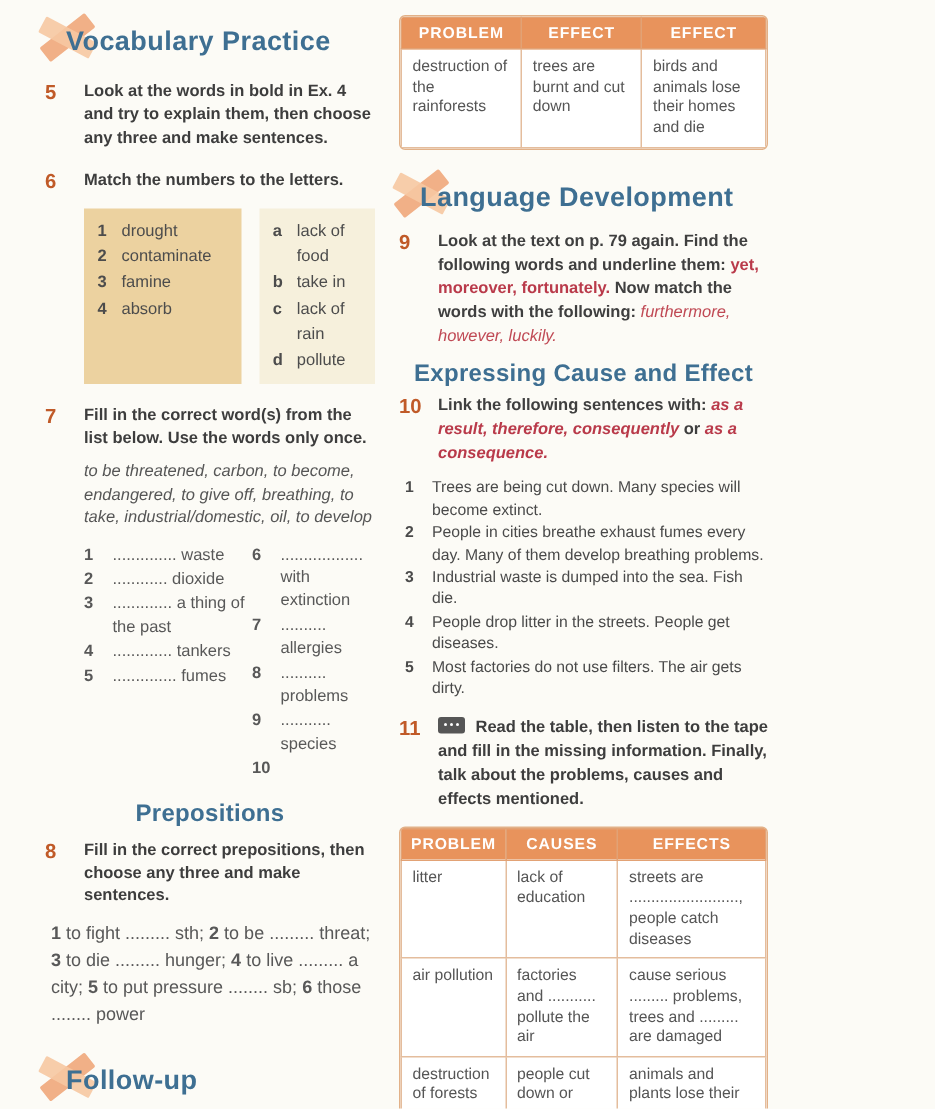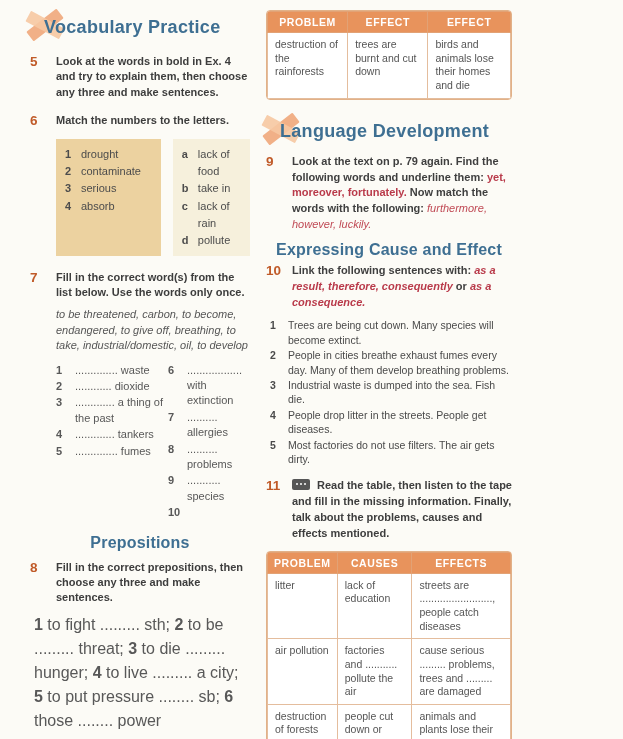--- a/index.html
+++ b/index.html
@@ -41,21 +41,21 @@
   
   .fill-cols { display:flex; margin:8px 0 0 26px; font-size:11px; color:#585858; }
   .fcol-l { width:112px; flex:none; }
   .fcol-r { flex:1; }
   .frow { display:flex; line-height:1.4; margin:1px 0; }
   .frow .k { flex:none; width:19px; font-weight:700; }
   .frow .v { flex:1; }
 
   .subhead { text-align:center; color:#3e6f92; font-weight:700; font-size:16px; margin-top:12px; letter-spacing:.2px; }
 
-  .phrases { margin:7px 0 0 4px; font-size:16px; color:#585858; line-height:1.5; }
+  .phrases { margin:7px 0 0 4px; font-size:12px; color:#585858; line-height:1.5; }
 
   
   .sg-b   { font-weight:700; }
   .sg-rb  { font-weight:700; color:#b93a4a; }
   .sg-ri  { font-style:italic; color:#c04a55; }
   .sg-rbi { font-weight:700; font-style:italic; color:#b93a4a; }
 
   
   .otable { border:1px solid #e2b188; border-radius:4px; overflow:hidden; background:#fff; }
   table { width:100%; border-collapse:collapse; font-size:10.5px; color:#555; }
@@ -104,21 +104,21 @@
         <div class="mrow">
             <span class="k">1</span>
             <span>drought</span>
           </div>
         <div class="mrow">
             <span class="k">2</span>
             <span>contaminate</span>
           </div>
         <div class="mrow">
             <span class="k">3</span>
-            <span>serious</span>
+            <span>famine</span>
           </div>
         <div class="mrow">
             <span class="k">4</span>
             <span>absorb</span>
           </div>
       </div>
       <div class="mbox cream">
         <div class="mrow">
             <span class="k">a</span>
             <span>lack of food</span>

